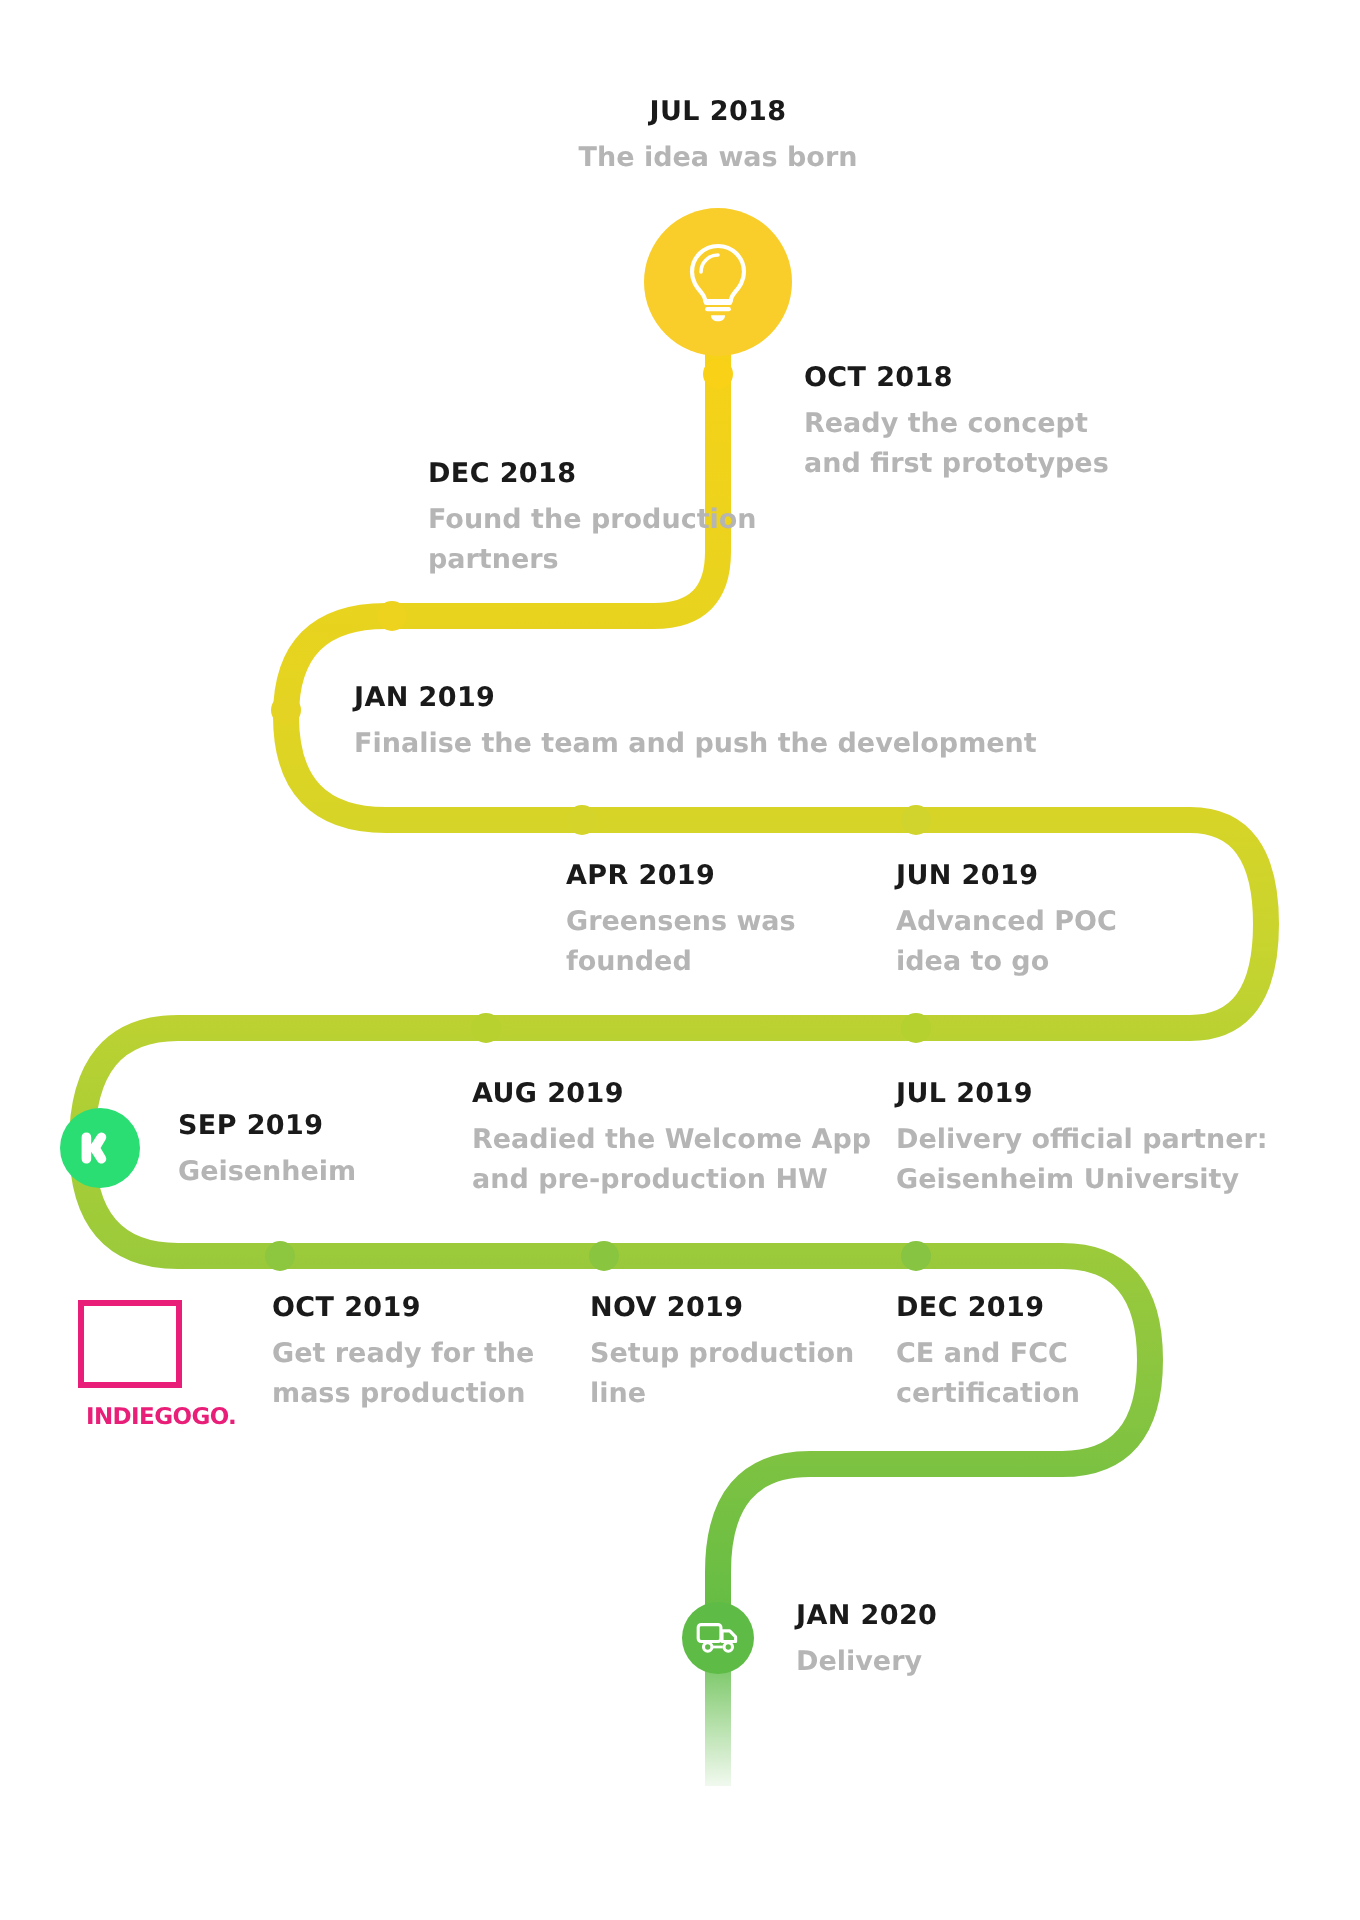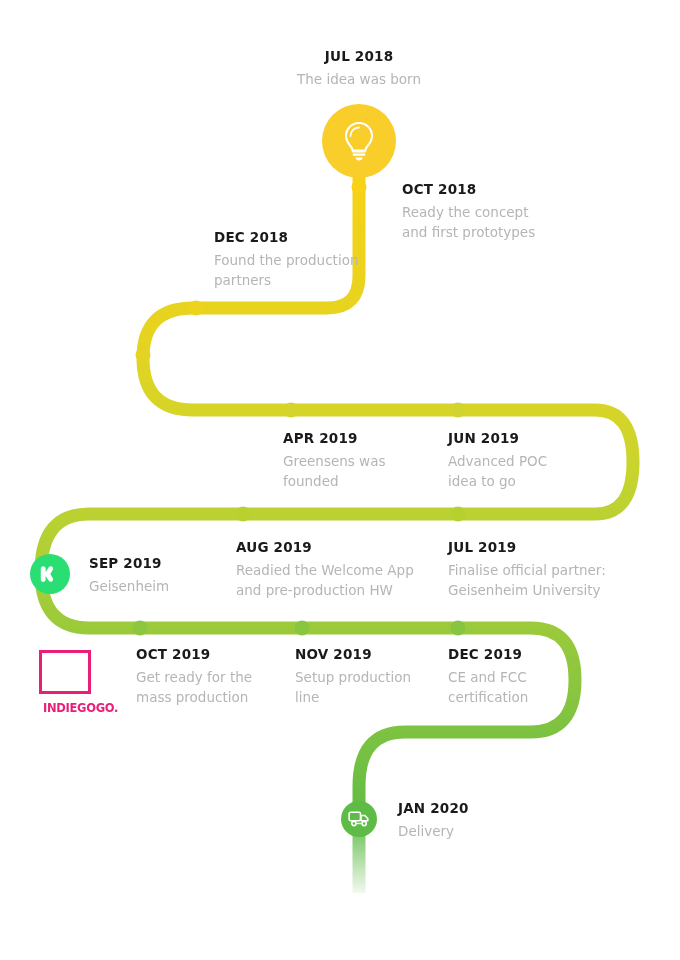--- a/index.html
+++ b/index.html
@@ -37,21 +37,21 @@
     font-size: 13.5px;
     font-weight: bold;
     color: #1a1a1a;
     letter-spacing: 0.2px;
     line-height: 1.45;
     white-space: nowrap;
     margin: 0 0 2px 0;
   }
   .entry .desc {
     font-size: 13.5px;
-    font-weight: normal;
+    font-weight: bold;
     color: #b5b5b5;
     line-height: 1.55;
     margin: 0;
   }
   .entry.center .date,
   .entry.center .desc {
     text-align: center;
   }
   .badge {
     position: absolute;
@@ -202,36 +202,40 @@
     <div class="desc">Ready the concept</div>
     <div class="desc">and first prototypes</div>
   </div>
 
   <div class="entry" style="left:180px; top:228px; width:220px;margin-left:34px;">
     <div class="date">DEC 2018</div>
     <div class="desc">Found the production</div>
     <div class="desc">partners</div>
   </div>
 
+  <div class="entry" style="left:177px; top:340px; width:400px;">
+    <div class="date">JAN 2019</div>
+    <div class="desc">Finalise the team and push the development</div>
+  </div>
 
   <div class="entry" style="left:283px; top:429px; width:160px;">
     <div class="date">APR 2019</div>
     <div class="desc">Greensens was</div>
     <div class="desc">founded</div>
   </div>
 
   <div class="entry" style="left:448px; top:429px; width:160px;">
     <div class="date">JUN 2019</div>
     <div class="desc">Advanced POC</div>
     <div class="desc">idea to go</div>
   </div>
 
   <div class="entry" style="left:448px; top:538px; width:200px;">
     <div class="date">JUL 2019</div>
-    <div class="desc">Finalise official partner:</div>
+    <div class="desc">Delivery official partner:</div>
     <div class="desc">Geisenheim University</div>
   </div>
 
   <div class="entry" style="left:236px; top:538px; width:200px;">
     <div class="date">AUG 2019</div>
     <div class="desc">Readied the Welcome App</div>
     <div class="desc">and pre-production HW</div>
   </div>
 
   <div class="entry" style="left:89px; top:554px; width:140px;">

